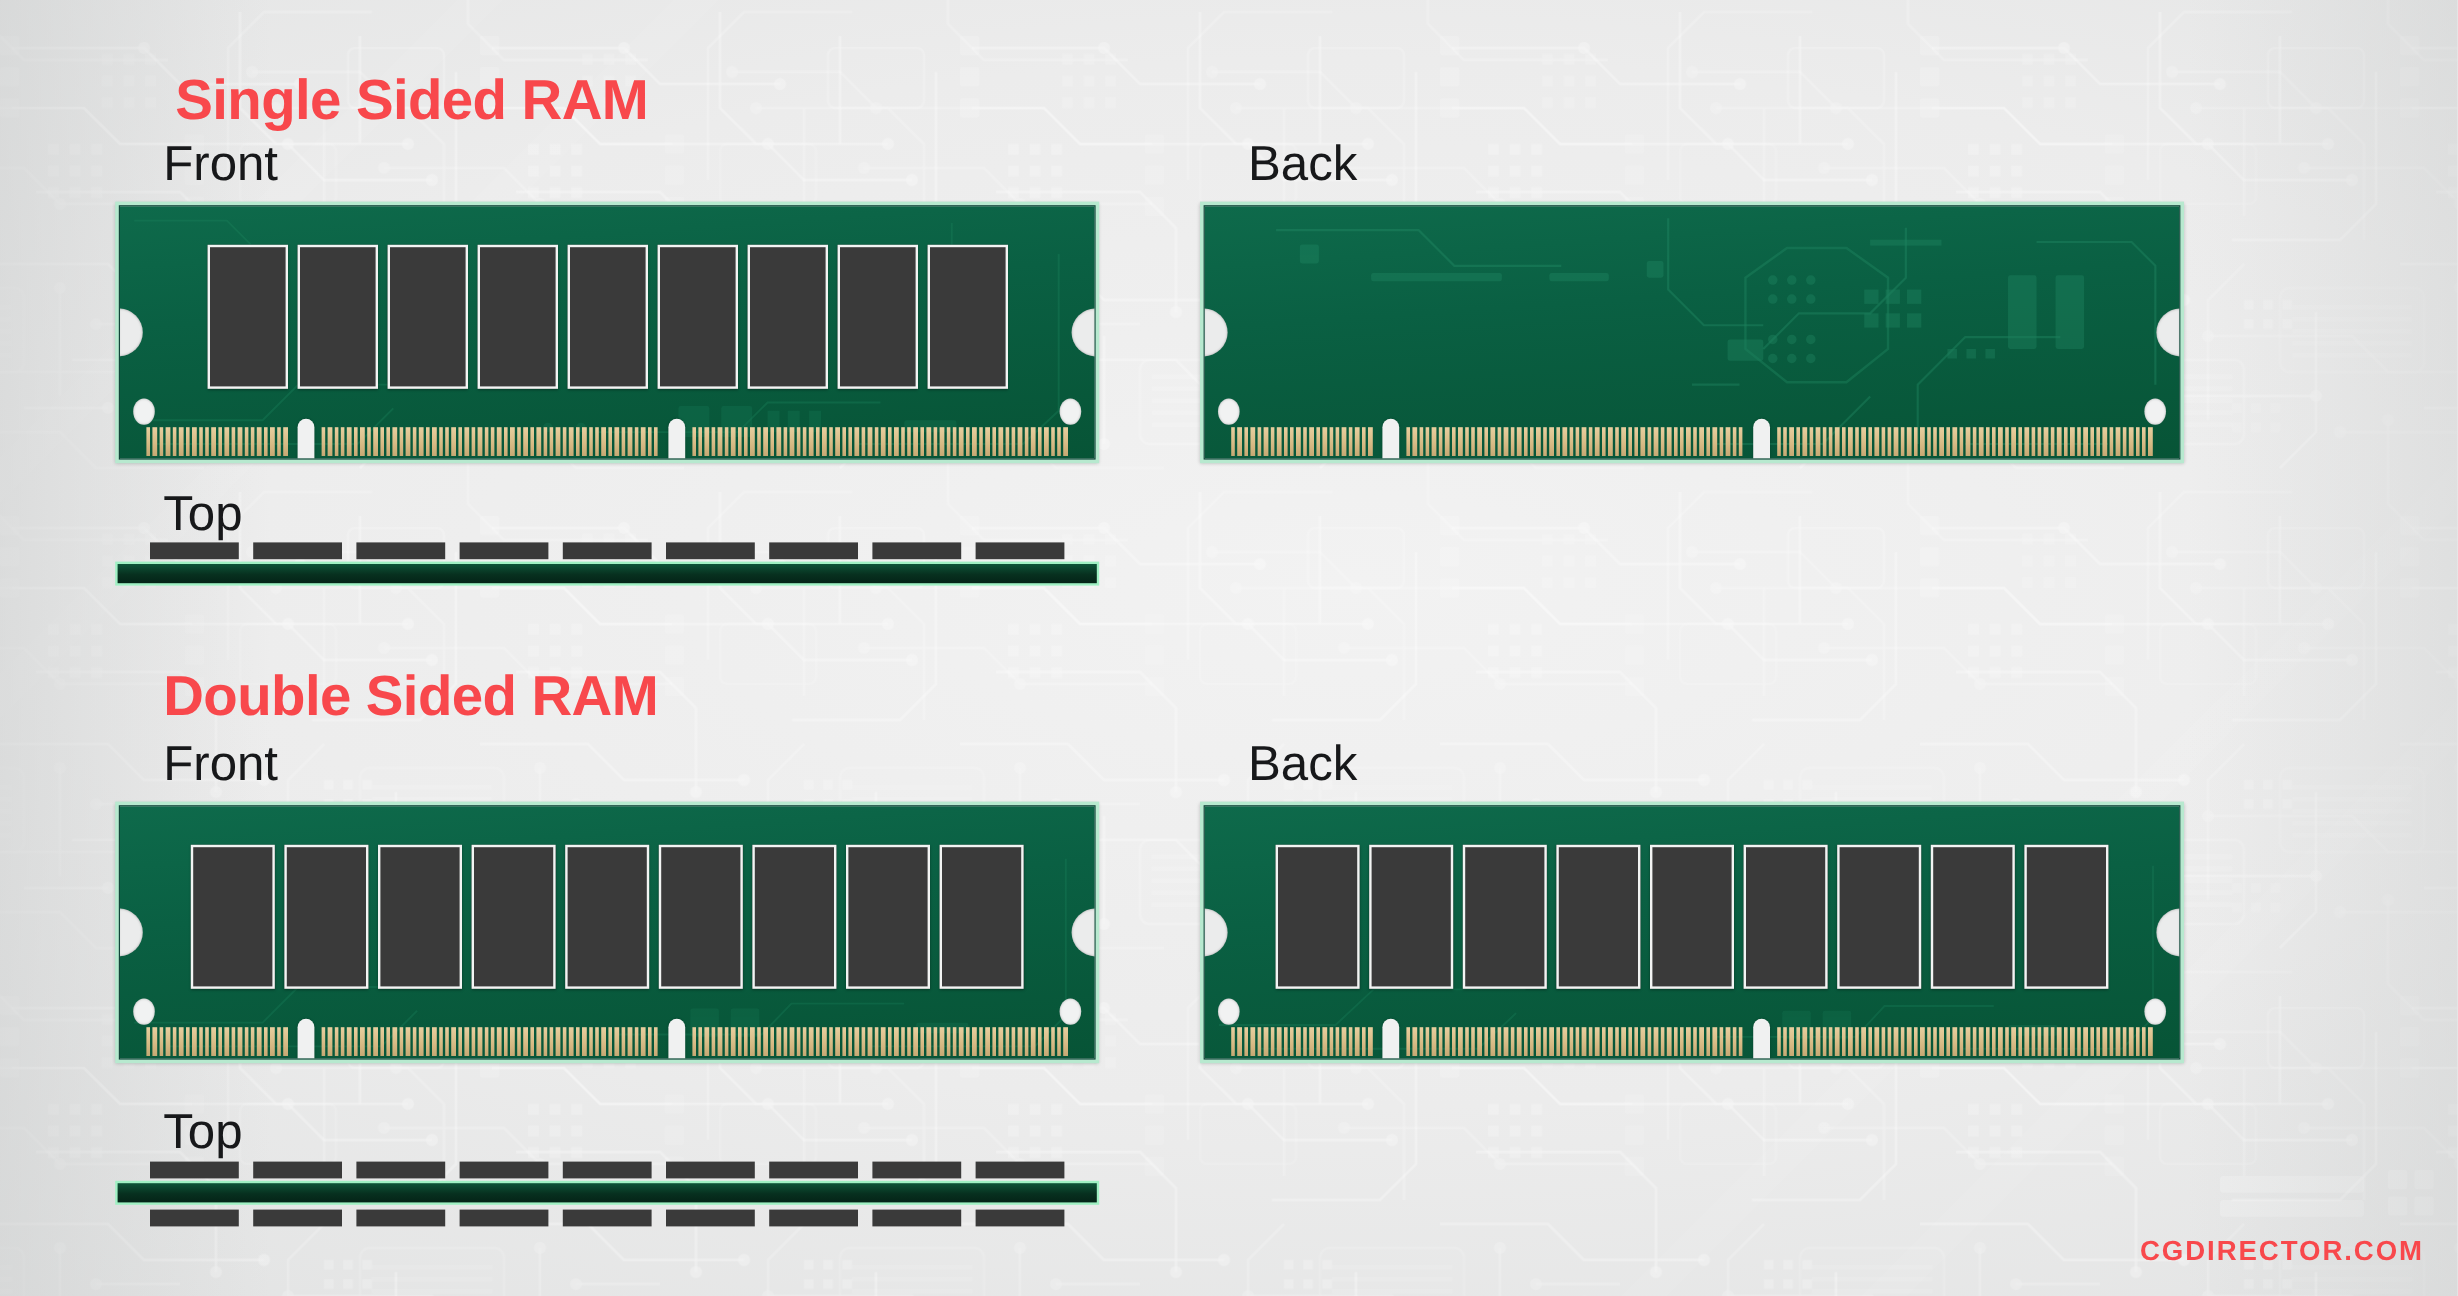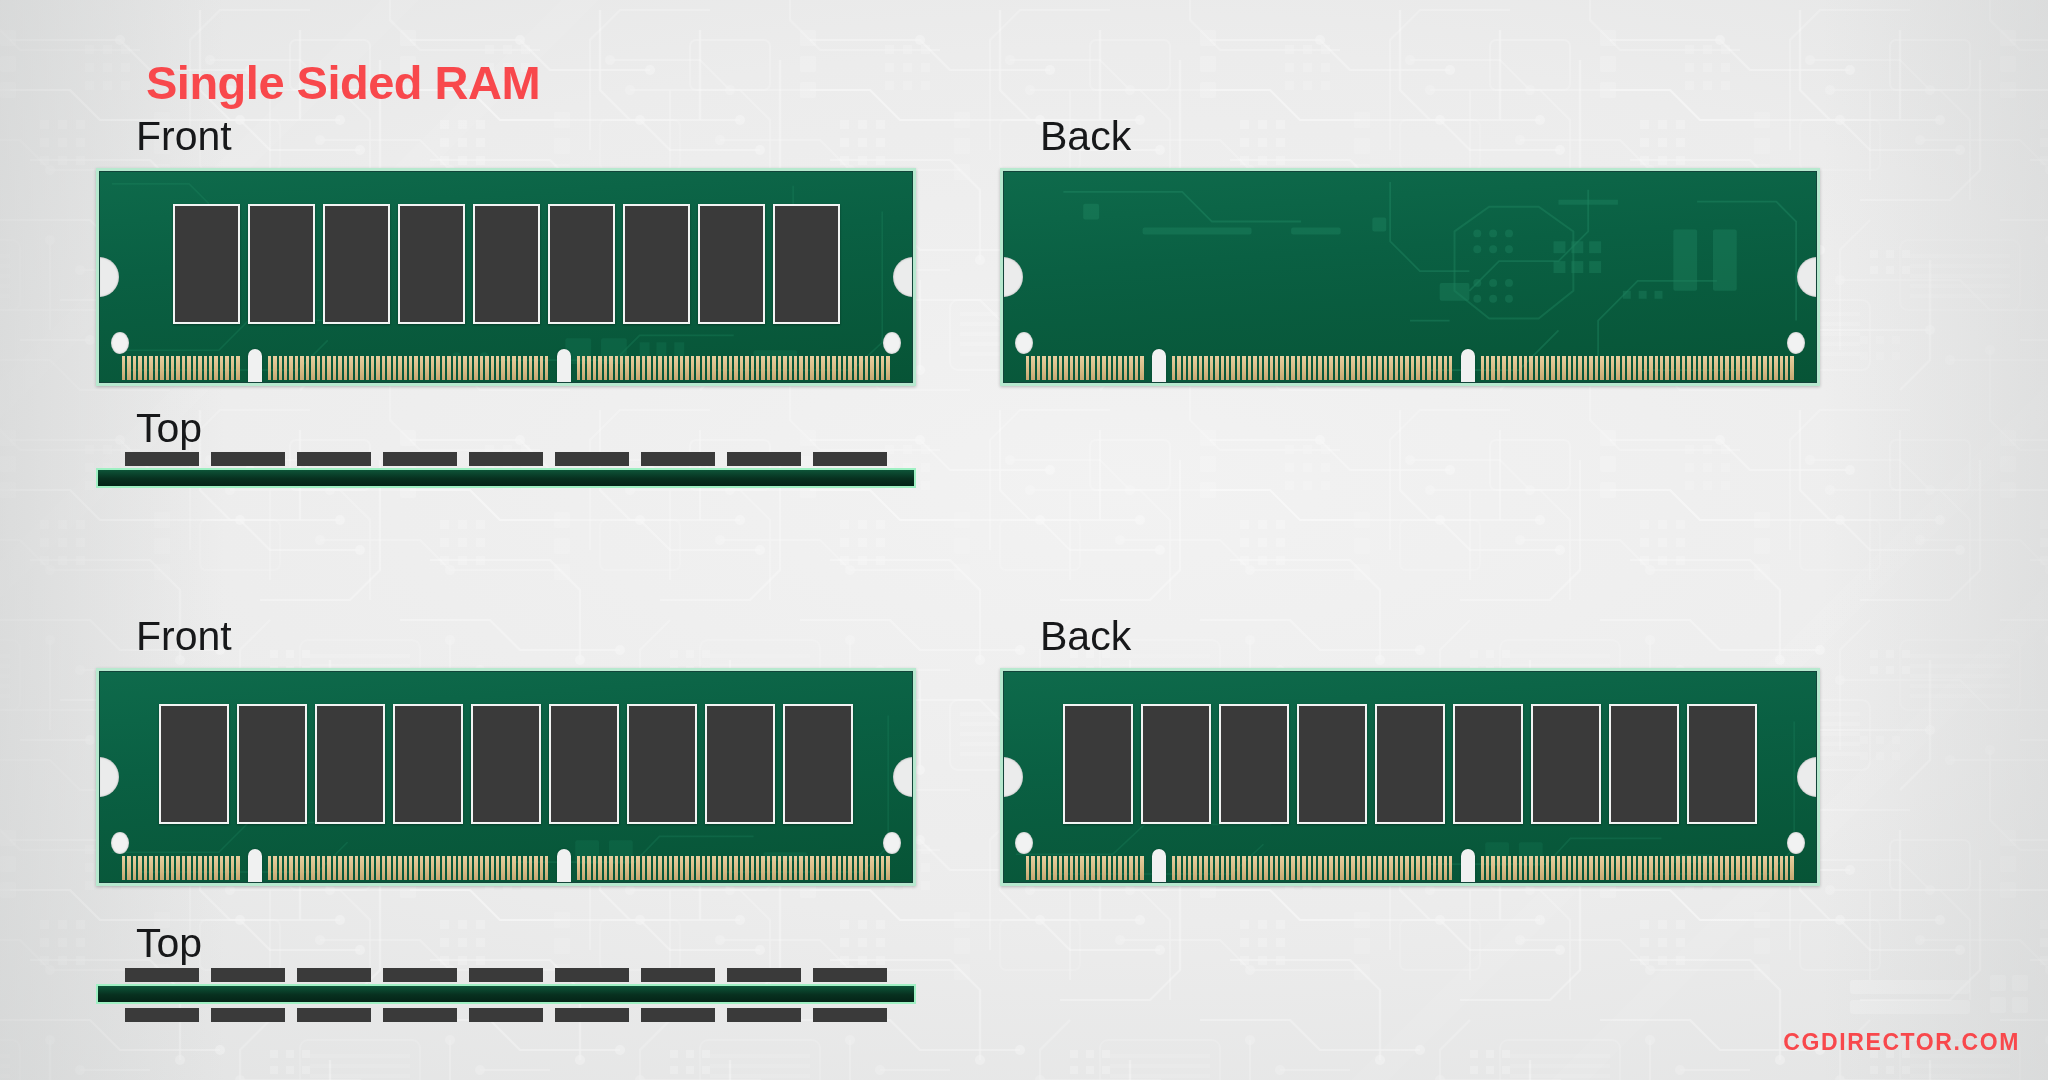--- a/index.html
+++ b/index.html
@@ -634,20 +634,21 @@
         <div class="tchip" style="width: 74px; height: 100%;"></div>
         <div class="tchip" style="width: 74px; height: 100%;"></div>
         <div class="tchip" style="width: 74px; height: 100%;"></div>
       </div>
     <div class="board" style="top:16px; height:20px;">
       <div class="board-core"></div>
     </div>
     <div class="tchip-row" style="top:38px; height:14px; gap:12px;"></div>
   </div>
 
+  <h1 class="section-title" style="left:136px; top:552px;">Double Sided RAM</h1>
 
   <div class="view-label" style="left:136px; top:613px;">Front</div>
 
   <div class="ram" id="ram-double-front" style="left:96px; top:668px; width:820px; height:218px;">
     <div class="ram-inner">
       <svg class="pcb-art" viewBox="0 0 820 218" preserveAspectRatio="none">
         <g stroke="#1f8a63" stroke-opacity="0.5" fill="none" stroke-width="1.6">
           <path d="M12 182 H120 L150 152 H280"></path>
           <path d="M40 202 H220 L250 172"></path>
           <path d="M420 192 H540 L565 166 H660"></path>

